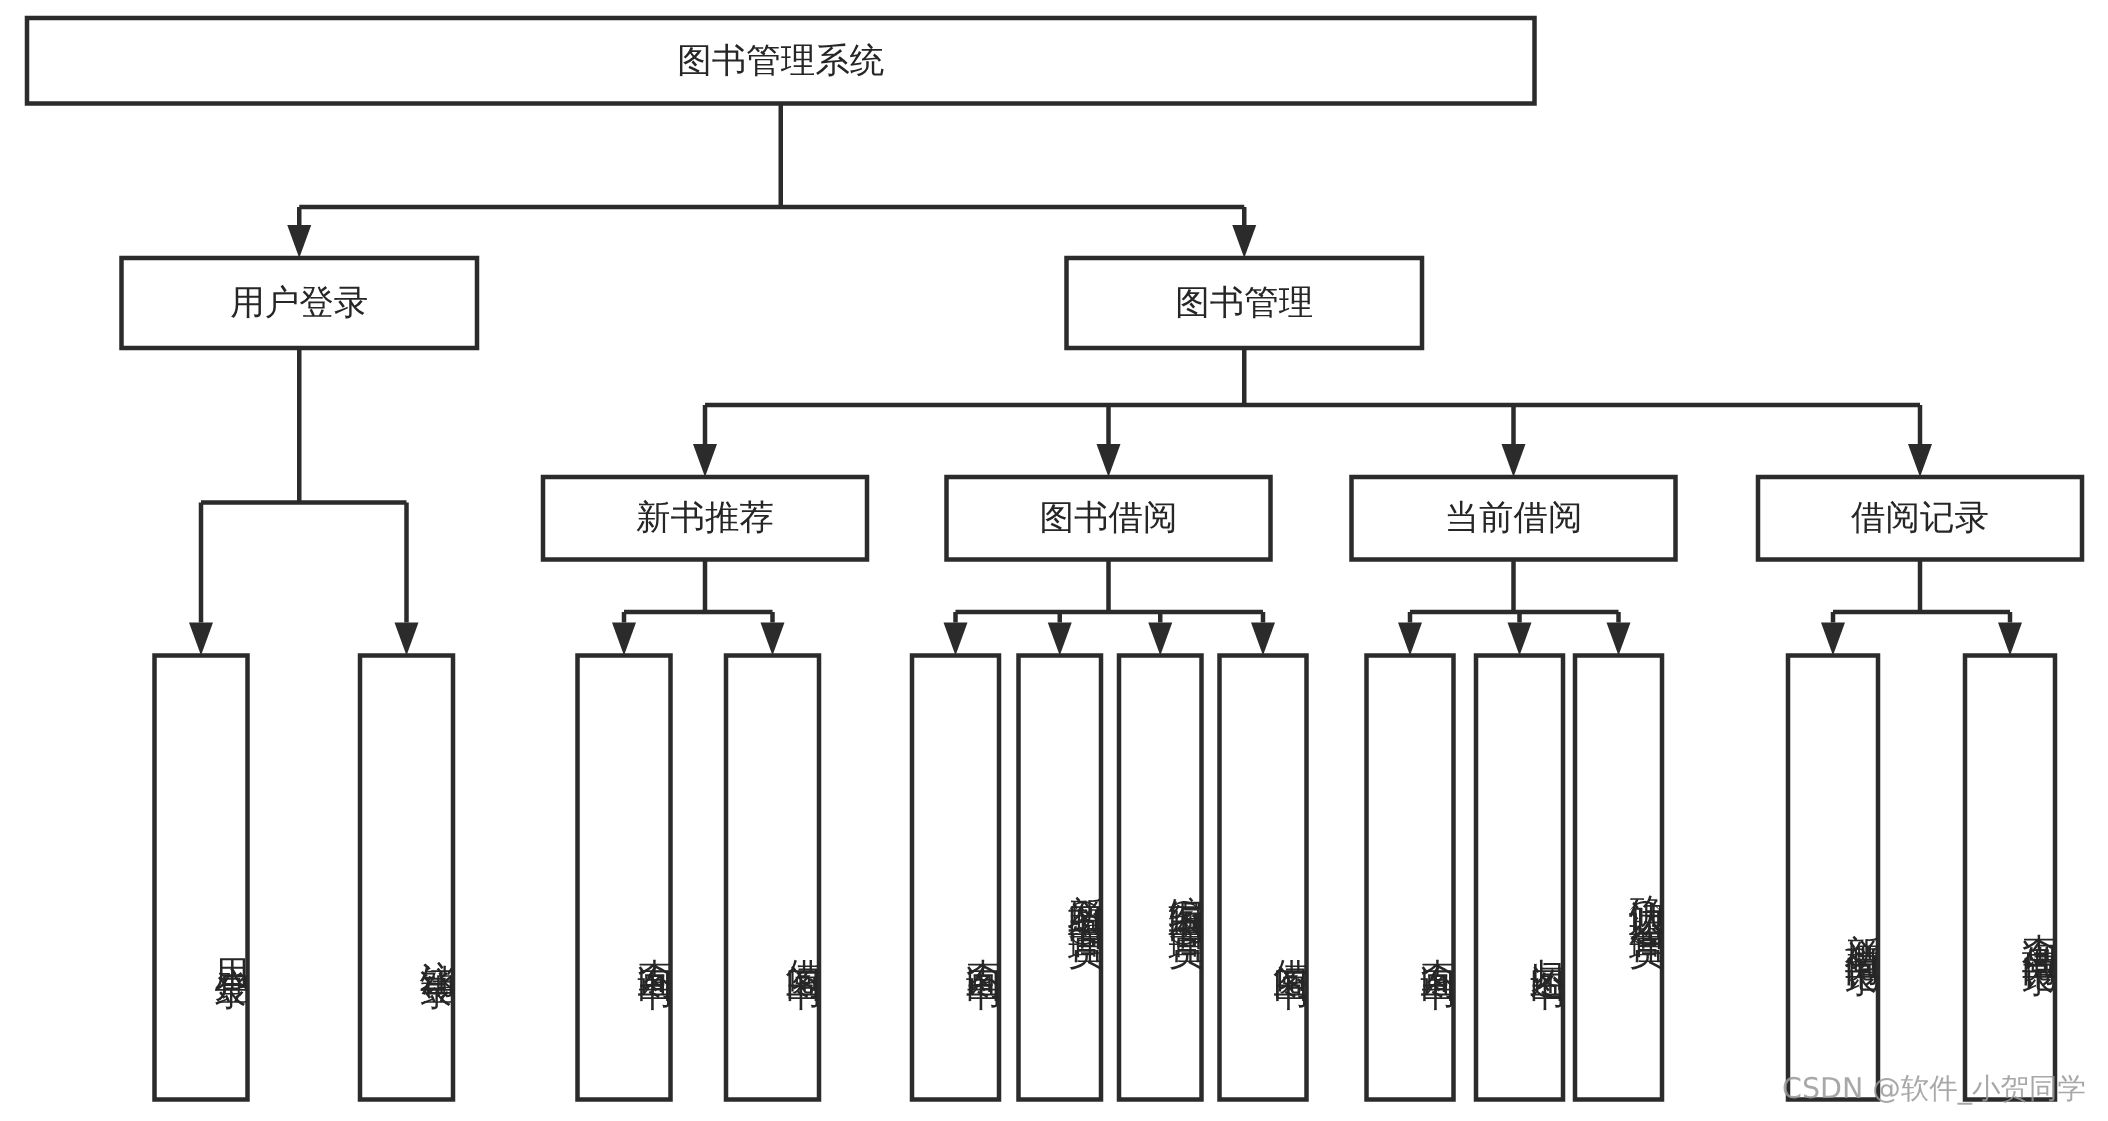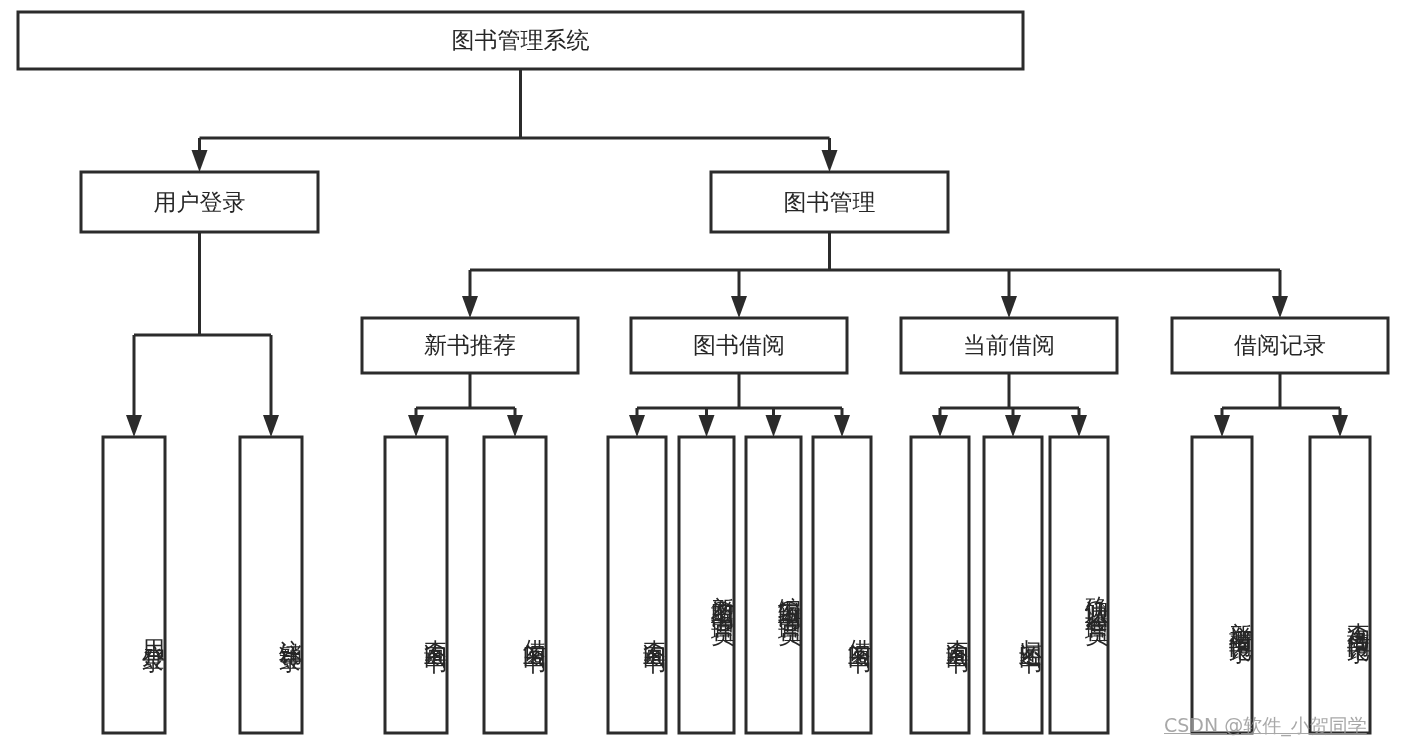--- a/index.html
+++ b/index.html
@@ -172,14 +172,14 @@
       <div class="node-label-v" style="left: 608px; width: 58px; top: 531px; height: 196px;">查询图书</div>
       <div class="node-label-v" style="left: 679px; width: 55px; top: 464px; height: 263px;">新增图书（管理员）</div>
       <div class="node-label-v" style="left: 746px; width: 55px; top: 464px; height: 263px;">编辑图书（管理员）</div>
       <div class="node-label-v" style="left: 813px; width: 58px; top: 531px; height: 196px;">借阅图书</div>
       <div class="node-label-v" style="left: 911px; width: 58px; top: 531px; height: 196px;">查询图书</div>
       <div class="node-label-v" style="left: 984px; width: 58px; top: 531px; height: 196px;">归还图书</div>
       <div class="node-label-v" style="left: 1050px; width: 58px; top: 464px; height: 263px;">确认归还（管理员）</div>
       <div class="node-label-v" style="left: 1192px; width: 60px; top: 504px; height: 223px;">新增借阅记录</div>
       <div class="node-label-v" style="left: 1310px; width: 60px; top: 504px; height: 223px;">查询借阅记录</div>
     </div>
-  <div class="watermark" id="watermark" style="left:1164px; top:713px;text-decoration:underline;">CSDN @软件_小贺同学</div>
+  <div class="watermark" id="watermark" style="left:1188px; top:713px;">CSDN @软件_小贺同学</div>
 </div>
 
 </body></html>

